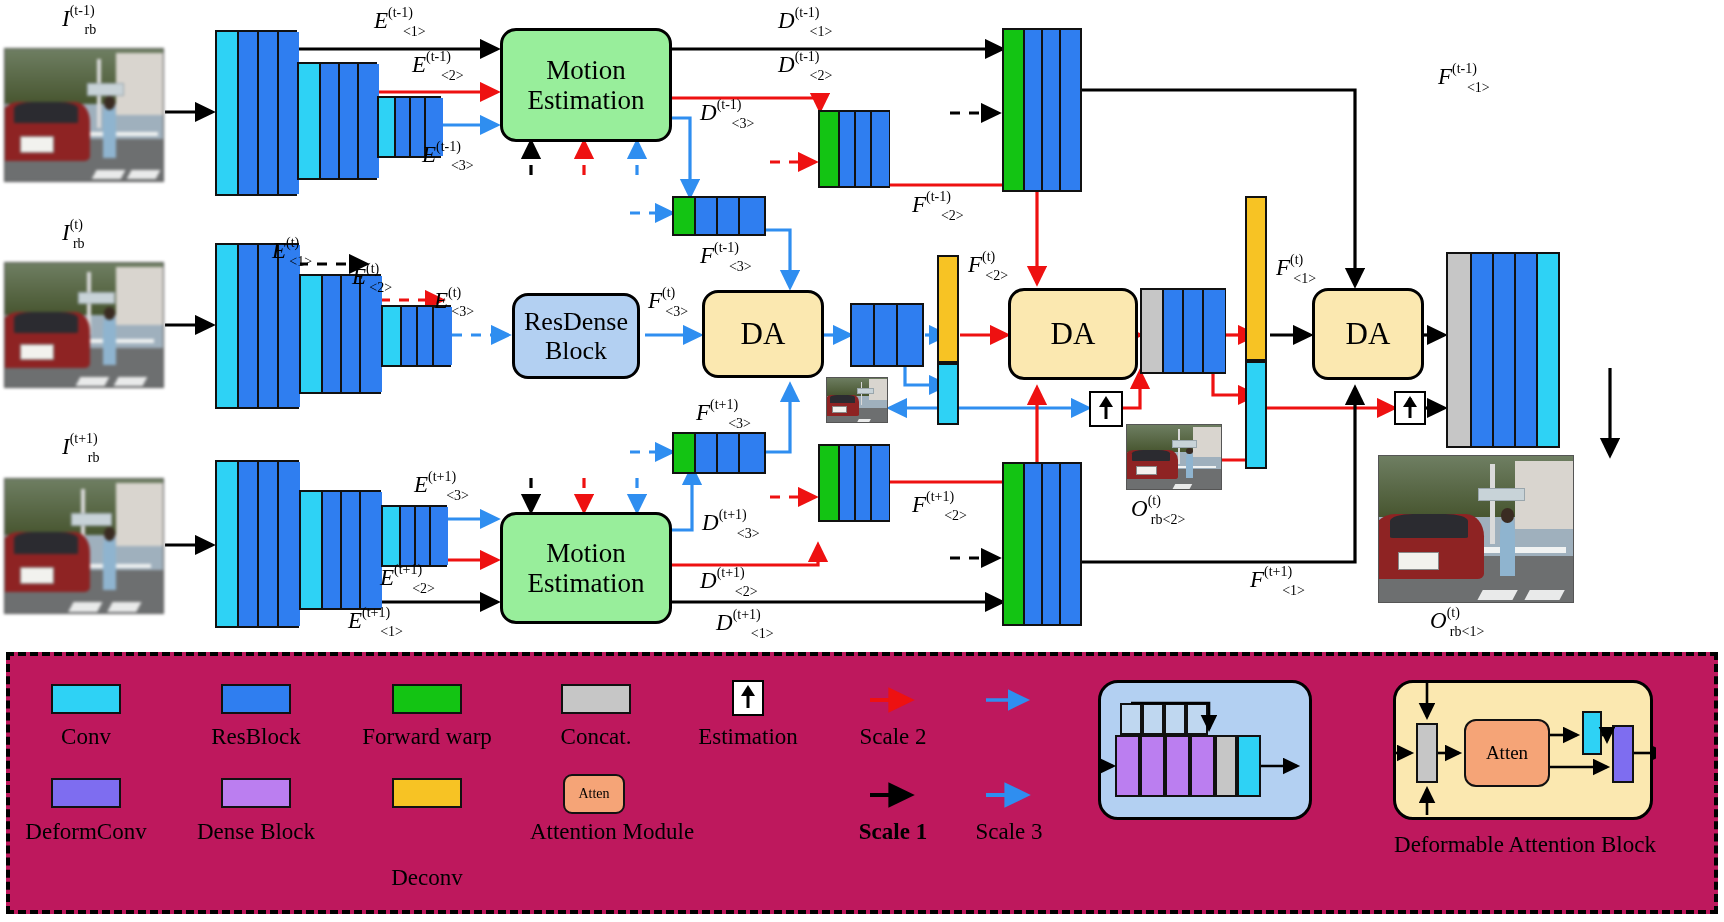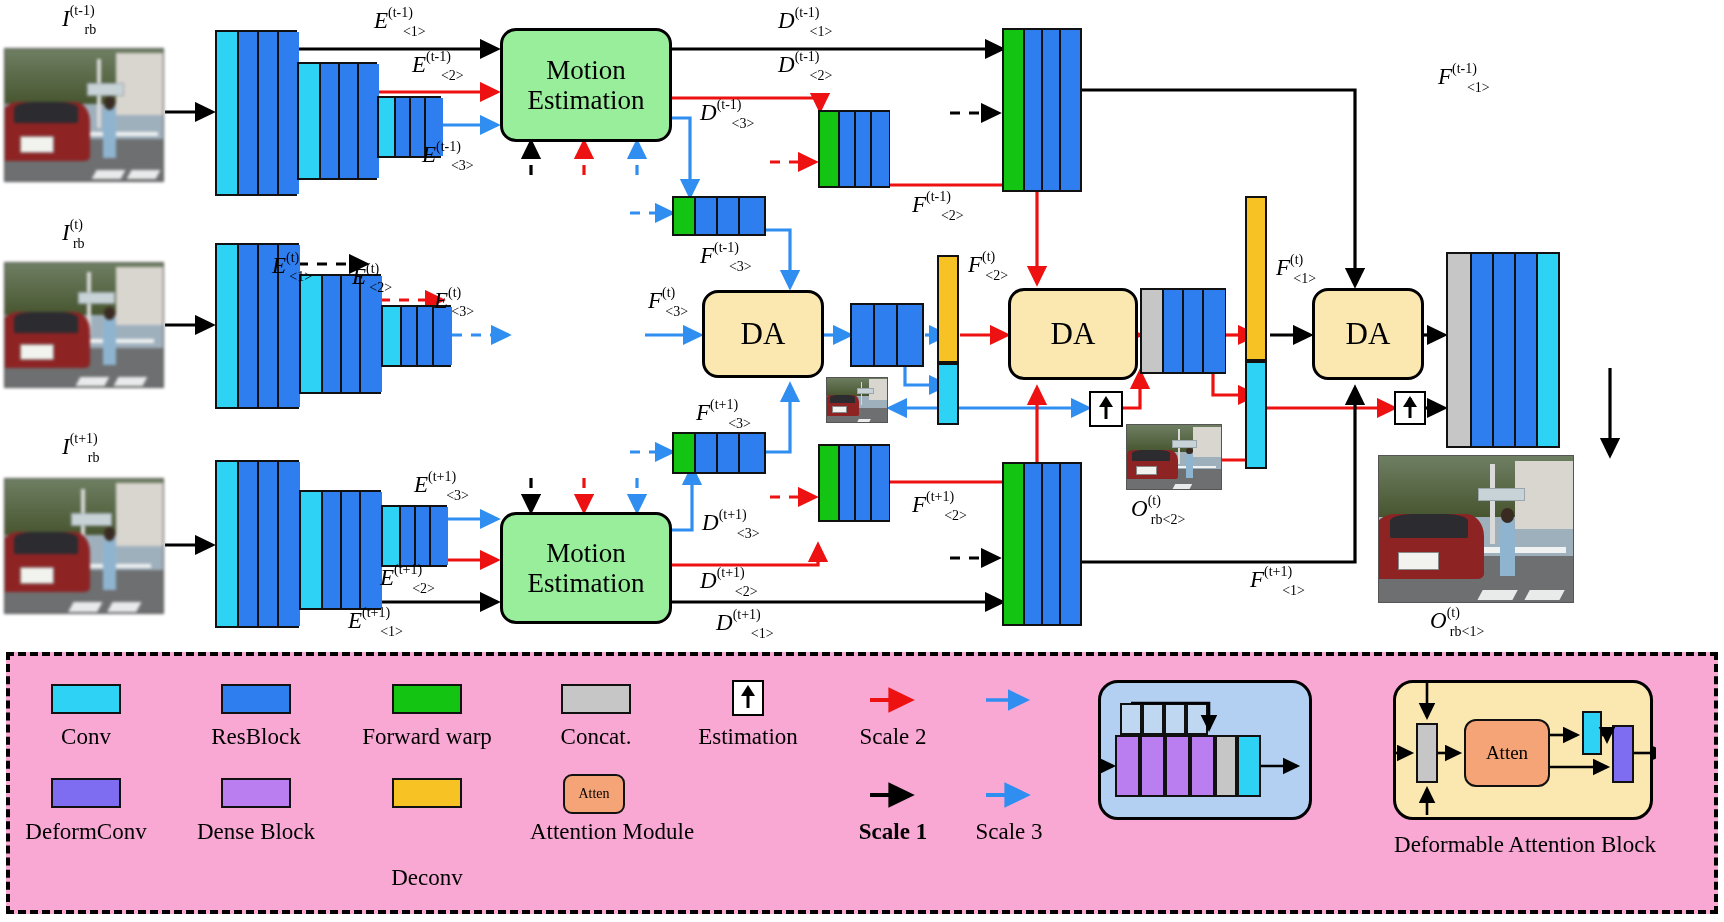--- a/index.html
+++ b/index.html
@@ -59,21 +59,21 @@
               border-left:7px solid transparent;border-right:7px solid transparent;
               border-bottom:11px solid #000;transform:translateX(-50%);}
 
   
   svg.ovl{position:absolute;left:0;top:0;width:1724px;height:922px;pointer-events:none;}
 
   .dots{position:absolute;font-size:28px;letter-spacing:4px;color:#000;}
 
   
   .legend{position:absolute;left:6px;top:652px;width:1712px;height:262px;
-          border:4px dashed #000;box-sizing:border-box;background:#f9a8d4;}
+          border:4px dashed #000;box-sizing:border-box;background:#be185d;}
   .lsw{position:absolute;border:2.6px solid #111;box-sizing:border-box;}
   .ltxt{position:absolute;font-size:23px;color:#000;white-space:nowrap;text-align:center;}
   .atten{position:absolute;background:#f5a477;border:2.4px solid #111;border-radius:9px;
          box-sizing:border-box;display:flex;align-items:center;justify-content:center;
          font-size:14px;color:#000;}
   .sub{position:absolute;border:3px solid #000;border-radius:20px;box-sizing:border-box;}
   .subrdb{background:#b3d0f2;}
   .subdab{background:#fbe8b0;}
 </style>
 </head>
@@ -276,27 +276,30 @@
       <div class="res" style="width:19px;"></div>
     <div class="res" style="width:19px;"></div>
       <div class="res" style="width:21px;"></div>
   </div>
   <div class="stack" style="left:381px;top:305px;width:70px;height:62px;">
     <div class="conv" style="width:19px;"></div>
       <div class="res" style="width:16px;"></div>
     <div class="res" style="width:16px;"></div>
       <div class="res" style="width:18px;"></div>
   </div>
-  <div class="mlab" style="left:272px;top:238px;margin-top:15px;">
+  <div class="mlab" style="left:272px;top:238px;">
     <span>E</span><sup>(t)</sup><sub>&lt;1&gt;</sub></div>
   <div class="mlab" style="left:352px;top:264px;">
     <span>E</span><sup>(t)</sup><sub>&lt;2&gt;</sub></div>
   <div class="mlab" style="left:434px;top:288px;">
     <span>E</span><sup>(t)</sup><sub>&lt;3&gt;</sub></div>
 
+  <div class="rbox rdb" style="left:512px;top:293px;width:128px;height:86px;">
+    <div><span>ResDense</span><br><span>Block</span></div>
+  </div>
   <div class="mlab" style="left:648px;top:288px;">
     <span>F</span><sup>(t)</sup><sub>&lt;3&gt;</sub></div>
 
   <div class="rbox da" style="left:702px;top:290px;width:122px;height:88px;">
     <span>DA</span>
     </div>
 
   <div class="stack" style="left:850px;top:303px;width:74px;height:64px;">
     <div class="res" style="width:23px;"></div>
       <div class="res" style="width:23px;"></div>

